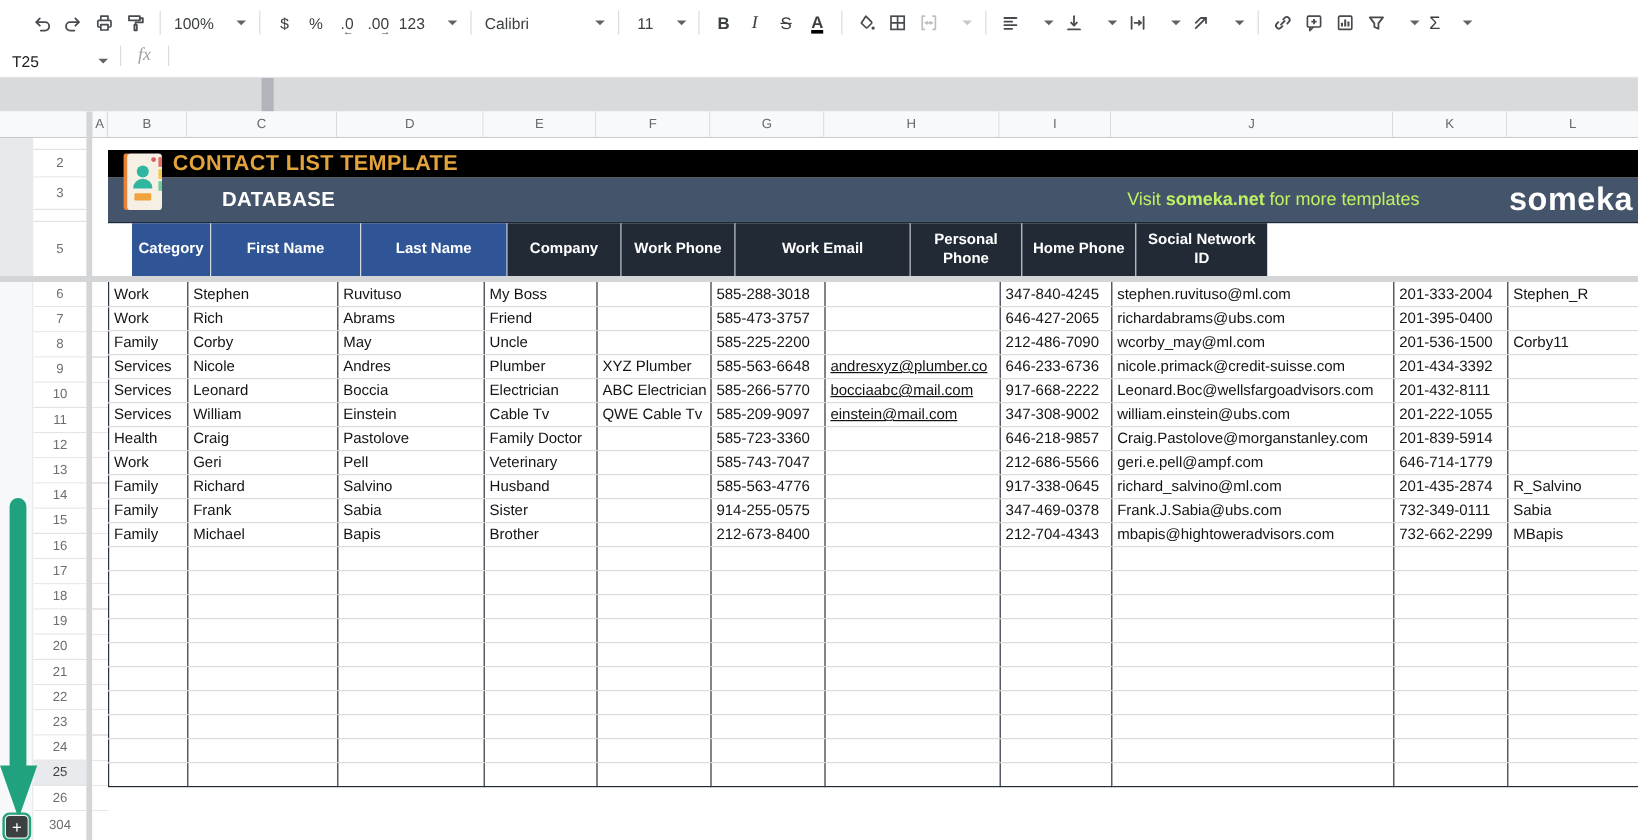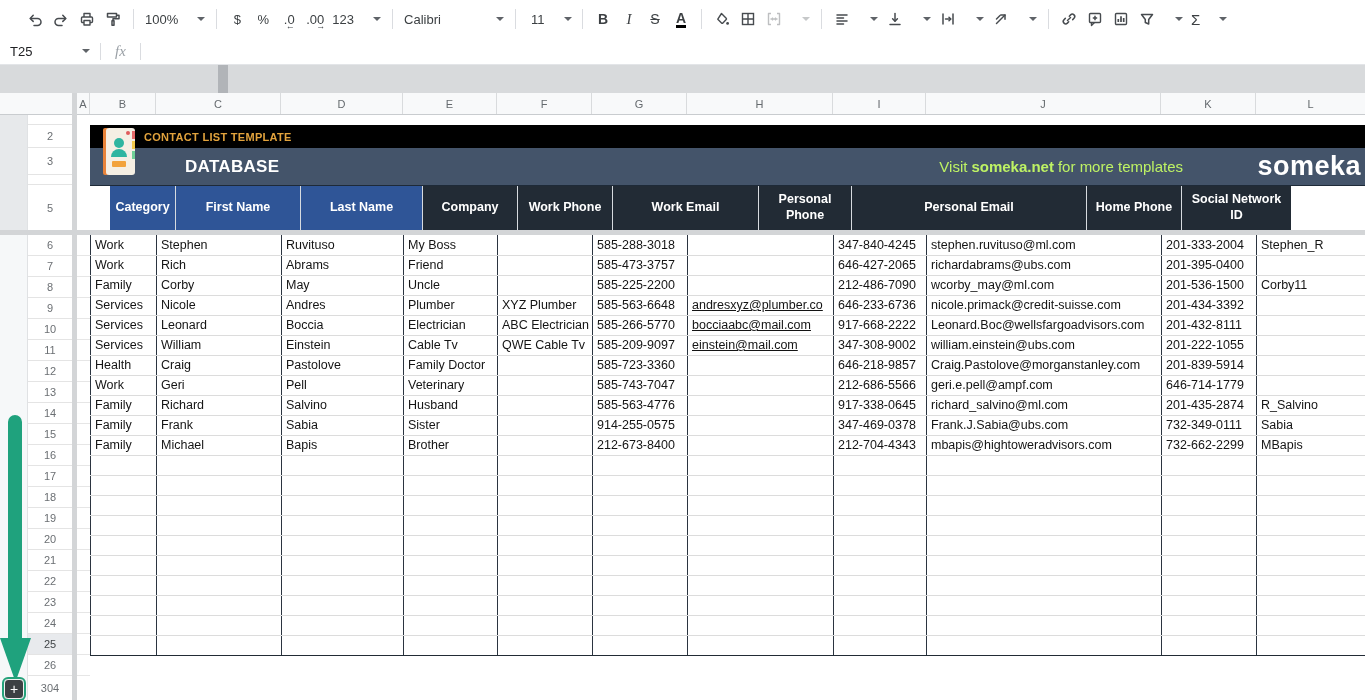--- a/index.html
+++ b/index.html
@@ -19,21 +19,21 @@
   .bS { text-decoration:line-through; font-size:14px; }
   .bA { font-weight:600; font-size:14px; border-bottom:3px solid #000; line-height:14px; }
   .dis { opacity:.35; }
   .dec { position:relative; }
   .dec[data-arrow="l"]::after, .dec[data-arrow="r"]::after { position:absolute; bottom:-4px; font-size:9px; color:#474b4f; }
   .dec[data-arrow="l"]::after { content:"\2190"; right:0; }
   .dec[data-arrow="r"]::after { content:"\2192"; right:-1px; }
   .sum { font-size:15px; color:#3c4043; }
 
   
-  .fb { position:absolute; top:38px; left:0; width:1365px; height:27px; background:#fff; display:flex; align-items:center; border-bottom:1px solid #e3e5e8; }
+  .fb { position:absolute; top:38px; left:0; width:1365px; height:27px; background:#fff; display:flex; border-bottom:1px solid #e3e5e8; }
   .namebox { width:100px; height:100%; display:flex; align-items:center; justify-content:space-between; padding:0 10px; font-size:13px; color:#202124; }
   .fx { font-family:"Liberation Serif",serif; font-style:italic; color:#9aa0a6; font-size:15px; padding:0 14px; }
   .vline { width:1px; height:17px; background:#dadce0; }
 
   
   .band { position:absolute; top:65px; left:0; width:1365px; height:28px; background:#d8dadc; }
   .band-block { position:absolute; top:0; left:218px; width:10px; height:28px; background:#b1b4b8; }
 
   
   .colhead { position:absolute; top:93px; left:0; width:1365px; height:22px; display:flex; background:#f8f9fa; border-bottom:1px solid #c9cccf; }
@@ -50,21 +50,21 @@
   .vdiv { position:absolute; top:93px; left:72px; width:5px; height:607px; background:#d3d5d7; }
   .hdiv { position:absolute; top:230px; left:0; width:1365px; height:5px; background:#d3d5d7; }
 
   
   .colA { position:absolute; top:115px; left:77px; width:13px; height:585px; background:#fff; }
   .colA-lines { position:absolute; top:120px; left:0; width:100%; height:441px;
     background:repeating-linear-gradient(to bottom, transparent 0 20px, #e6e6e6 20px 21px); }
   .row1 { position:absolute; top:115px; left:90px; width:1275px; height:10px; background:#fff; }
 
   .band-black { position:absolute; top:125px; left:90px; width:1275px; height:23px; background:#000; display:flex; align-items:center; }
-  .title { margin-left:54px; color:#E2A33D; font-weight:700; font-size:11px; letter-spacing:.3px; }
+  .title { margin-left:54px; color:#E2A33D; font-weight:700; font-size:18px; letter-spacing:.3px; }
   .band-slate { position:absolute; top:148px; left:90px; width:1275px; height:37px; background:#44546A; display:flex; align-items:center; }
   .subtitle { margin-left:95px; color:#fff; font-weight:700; font-size:17px; letter-spacing:.3px; }
   .visit { position:absolute; right:182px; top:0; height:100%; display:flex; align-items:center; gap:4px; color:#bef264; font-size:15px; }
   .visit b { }
   .brand { position:absolute; right:4px; top:0; height:100%; display:flex; align-items:center; color:#fff; font-size:27px; font-weight:700; letter-spacing:.5px; }
   .book { position:absolute; top:127px; left:99px; z-index:3; }
 
   .thead { position:absolute; top:185px; left:90px; width:1275px; height:45px; display:flex; border-top:1px solid #1e2a38;padding-left:20px; }
   .th { flex:none; height:100%; display:flex; align-items:center; justify-content:center; text-align:center; color:#fff; font-weight:700; font-size:12.5px; line-height:1.25; border-right:1px solid #d7dbe0; padding:0 2px; }
   .th:last-child { border-right:none; }
@@ -378,21 +378,20 @@
   </div>
 
   <div class="thead">
     <div class="th hb" style="width:66px">Category</div>
     <div class="th hb" style="width:125px">First Name</div>
     <div class="th hb" style="width:122px">Last Name</div>
     <div class="th hd" style="width:95px">Company</div>
     <div class="th hd" style="width:95px">Work Phone</div>
     <div class="th hd" style="width:146px">Work Email</div>
     <div class="th hd" style="width:93px">Personal Phone</div>
-    <div class="th hd" style="width:235px">Personal Email</div>
     <div class="th hd" style="width:95px">Home Phone</div>
     <div class="th hd" style="width:109px">Social Network ID</div>
   </div>
 
   <div class="hdiv"></div>
 
   <table class="grid">
     <colgroup>
       <col style="width:66px">
         <col style="width:125px">

